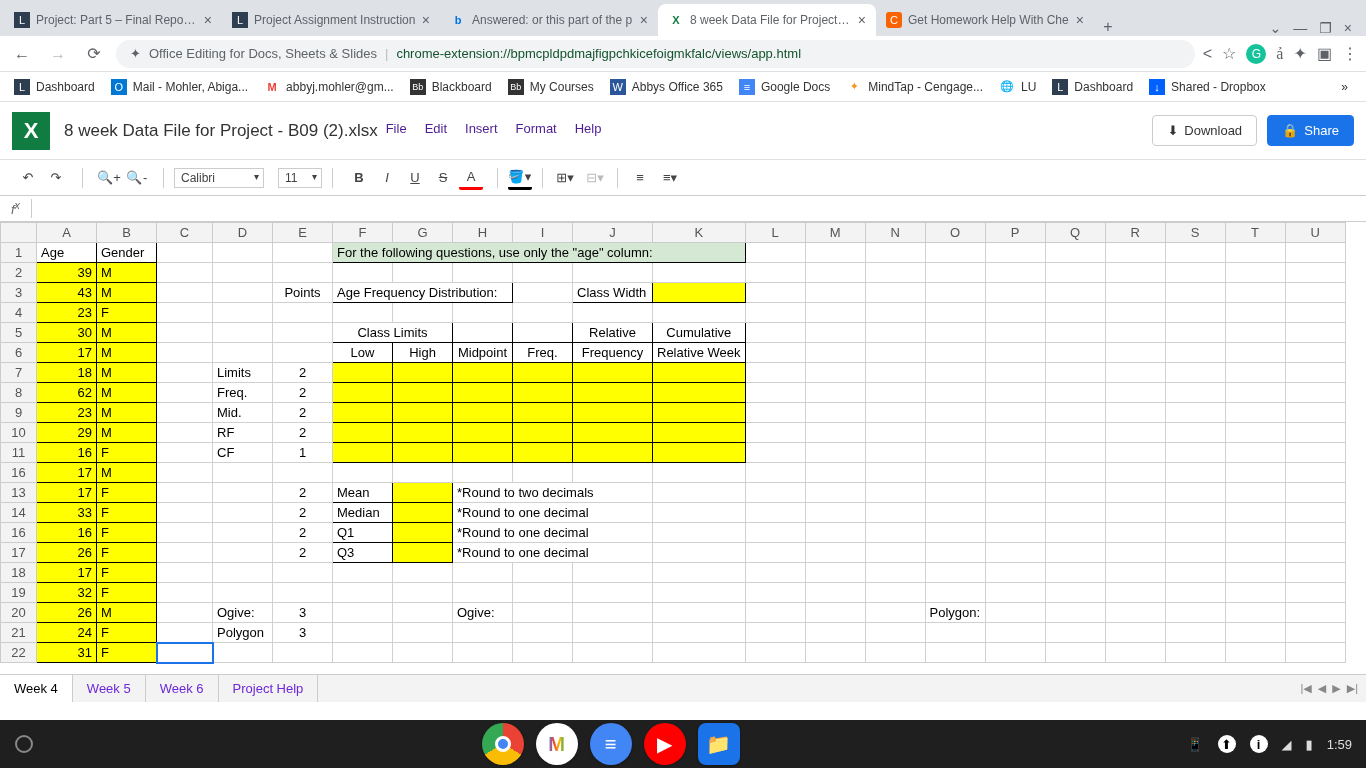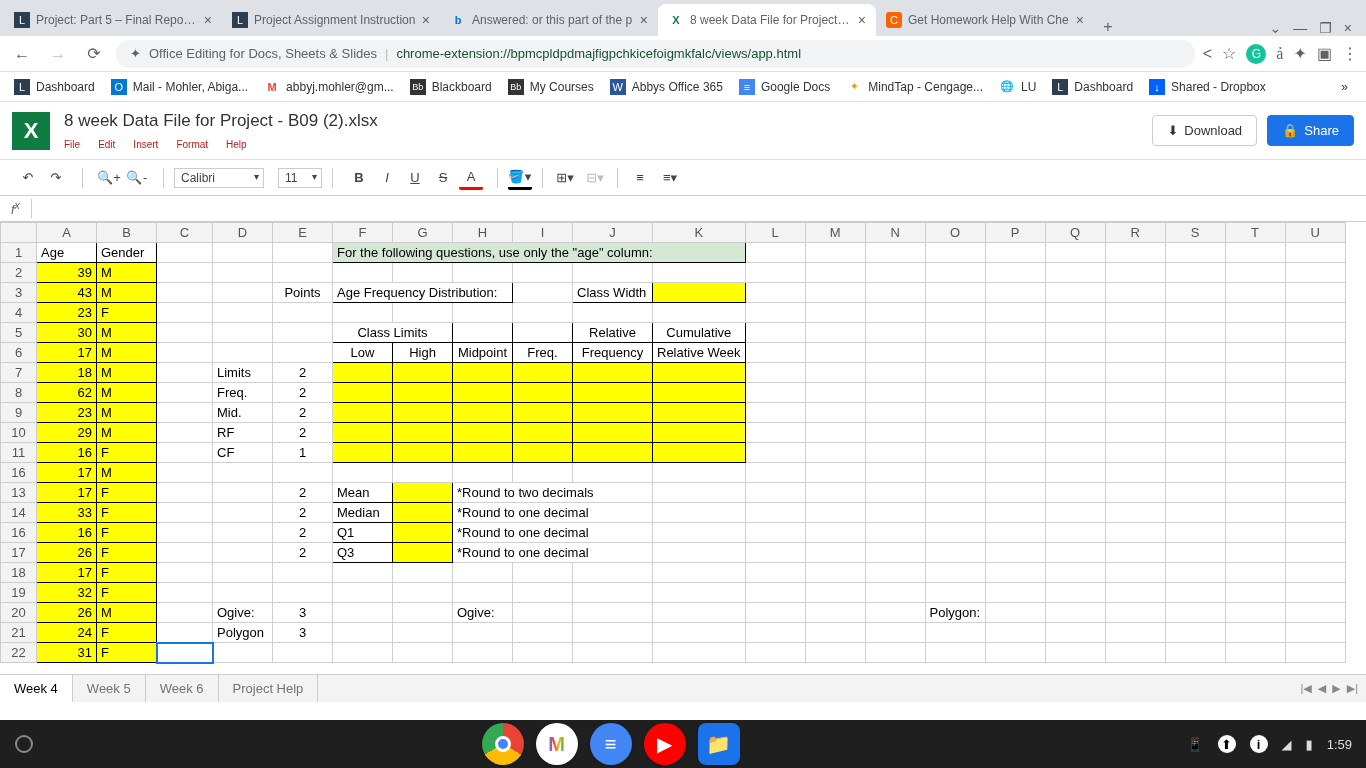--- a/index.html
+++ b/index.html
@@ -20,23 +20,23 @@
 .url-field { flex: 1; display: flex; align-items: center; height: 28px; background: #f1f3f4; border-radius: 14px; padding: 0 14px; font-size: 13px; color: #5f6368; gap: 8px; }
 .url-actions { display: flex; gap: 10px; align-items: center; color: #5f6368; }
 
 .bookmarks-bar { height: 30px; background: #fff; display: flex; align-items: center; padding: 0 8px; gap: 4px; border-bottom: 1px solid #e0e0e0; font-size: 12px; color: #333; }
 .bookmark { display: flex; align-items: center; gap: 6px; padding: 4px 6px; border-radius: 4px; white-space: nowrap; }
 .bm-icon { width: 16px; height: 16px; display:inline-flex; align-items:center; justify-content:center; font-size:11px; flex-shrink:0;}
 
 
 .app-header { height: 58px; display: flex; align-items: center; padding: 8px 12px; gap: 14px; border-bottom: 1px solid #e0e0e0; }
 .app-icon { width: 38px; height: 38px; background: #107c41; color: #fff; display: flex; align-items: center; justify-content: center; font-size: 22px; font-weight: bold; }
-.app-title-area { display: flex; flex-direction: column; gap: 8px; }
+.app-title-area { display: flex; flex-direction: row; gap: 8px; }
 .doc-title { font-size: 17px; color: #333; }
-.menu-bar { display: flex; gap: 18px; font-size: 10px; color: #b91c1c; }
+.menu-bar { display: flex; gap: 18px; font-size: 13px; color: #4c1d95; }
 .header-actions { margin-left: auto; display: flex; gap: 10px; }
 .btn { padding: 7px 14px; font-size: 13px; border-radius: 4px; display: flex; align-items: center; gap: 6px; border: 1px solid #ccc; background:#fff; color:#333;}
 .btn-primary { background: #1a73e8; color: #fff; border-color: #1a73e8; }
 
 
 .toolbar { height: 36px; border-bottom: 1px solid #ccc; display: flex; align-items: center; padding: 0 12px; gap: 6px; font-size: 13px; color: #444; }
 .tb-group { display: flex; align-items: center; gap: 4px; padding: 0 4px; }
 .tb-sep { width: 1px; height: 20px; background: #ccc; margin: 0 4px; }
 .tb-btn { width: 24px; height: 24px; display: flex; align-items: center; justify-content: center; border-radius: 2px; }
 .tb-select { border: 1px solid #ccc; padding: 2px 18px 2px 6px; font-size: 12px; position: relative; background:#fff;}
@@ -60,21 +60,21 @@
 .yellow { background: #ffff00 !important; border: 1px solid #000 !important; }
 .green-banner { background: #d5e8d4 !important; border: 1px solid #000 !important; text-align:left;}
 .bheader { border:1px solid #000 !important; text-align:center;}
 .blabel { border:1px solid #000 !important; }
 .selected-cell { outline: 2px solid #1a73e8; outline-offset: -1px; }
 .ralign { text-align:right; }
 .calign { text-align:center; }
 
 
 .sheet-tabs { height: 28px; border-top: 1px solid #ccc; display: flex; align-items: stretch; font-size: 13px; background:#f3f3f3;}
-.sheet-tab { padding: 4px 14px; border-right: 1px solid #ccc; background: #f3f3f3; color: #737373; display:flex; align-items:center;}
+.sheet-tab { padding: 4px 14px; border-right: 1px solid #ccc; background: #f3f3f3; color: #6d28d9; display:flex; align-items:center;}
 .sheet-tab.active { background: #fff; color: #000; border-top: none; }
 .sheet-scroll-icons { margin-left:auto; display:flex; align-items:center; gap:6px; padding:0 8px; color:#888; font-size:11px;}
 
 
 .taskbar { position: absolute; bottom: 0; left:0; right:0; height: 48px; background: #1f1f1f; display: flex; align-items: center; }
 .taskbar-left { width: 48px; display:flex; align-items:center; justify-content:center;}
 .taskbar-center { flex:1; display:flex; align-items:center; justify-content:center; gap:12px;}
 .taskbar-right { display:flex; align-items:center; gap:14px; padding:0 14px; color:#ddd; font-size:13px;}
 .dock-icon { width:42px; height:42px; border-radius:50%; background:#fff; display:flex; align-items:center; justify-content:center; font-size:20px; box-shadow:0 1px 3px rgba(0,0,0,0.3);}
 .circle-icon { width:18px; height:18px; border: 2px solid #888; border-radius:50%;}

